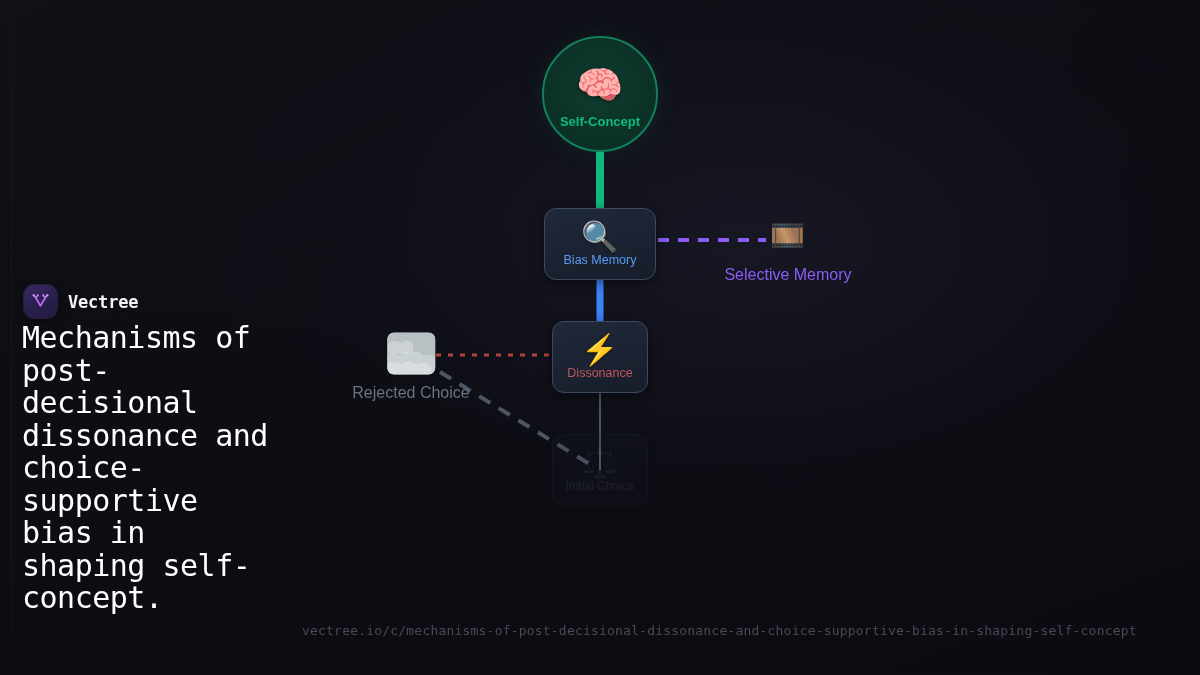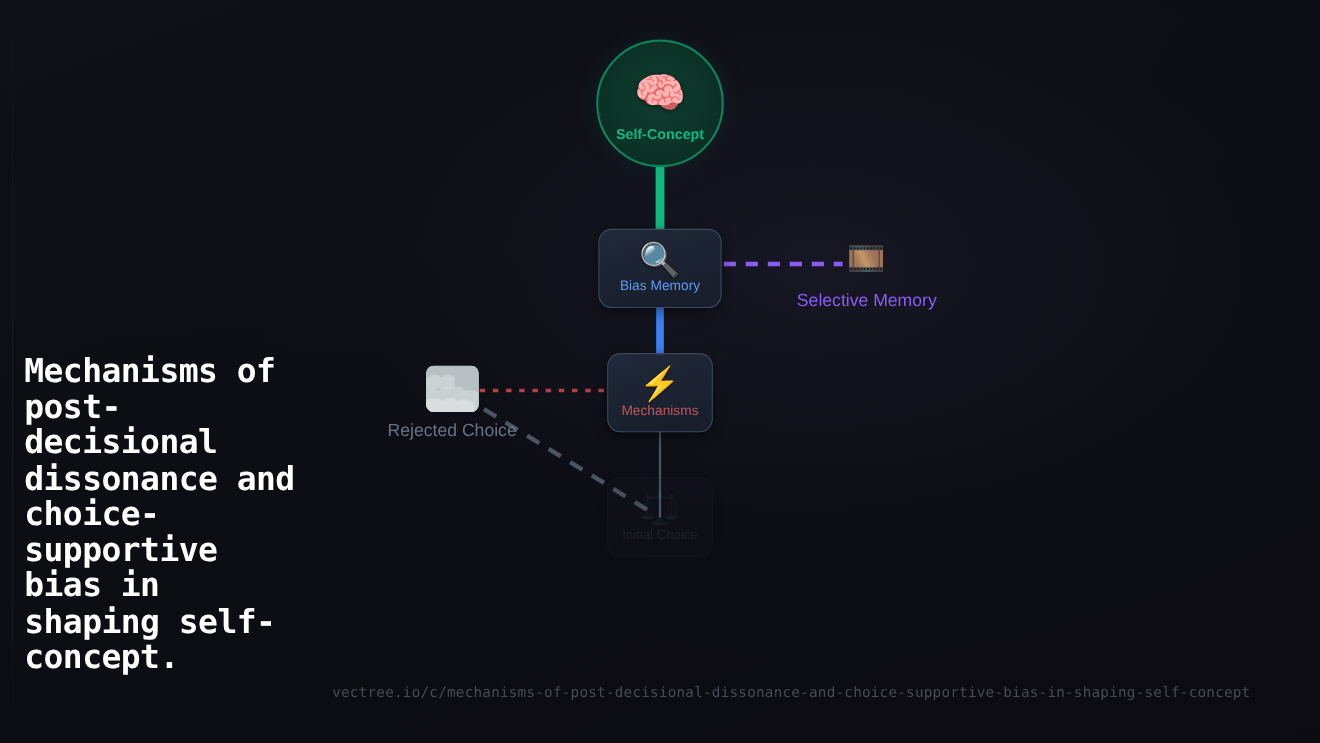--- a/index.html
+++ b/index.html
@@ -166,21 +166,21 @@
     letter-spacing: -0.2px;
   }
 
   .headline {
     position: absolute;
     left: 22px;
     top: 322px;
     width: 258px;
     color: #ffffff;
     font-family: "DejaVu Sans Mono", "Liberation Mono", monospace;
-    font-weight: bold;
+    font-weight: normal;
     font-size: 30px;
     line-height: 32.5px;
     letter-spacing: -0.5px;
     word-break: break-word;
   }
 
   .url-bar {
     position: absolute;
     left: 302px;
     top: 623px;
@@ -225,21 +225,21 @@
     <div class="node" style="left:600px; top:244px;">
       <div class="node-box">
         <span class="glyph">🔍</span>
         <span class="node-label" style="color:#5b9bf5;">Bias Memory</span>
       </div>
     </div>
 
     <div class="node" style="left:600px; top:357px;">
       <div class="node-box" style="width:94px;">
         <span class="glyph">⚡</span>
-        <span class="node-label" style="color:#c2555a;">Mechanisms</span>
+        <span class="node-label" style="color:#c2555a;">Dissonance</span>
       </div>
     </div>
 
     <div class="node faded" style="left:600px; top:470px;">
       <div class="node-box" style="width:94px; border-color:#46536b;">
         <span class="glyph">⚖️</span>
         <span class="node-label" style="color:#b9c2d6;">Initial Choice</span>
       </div>
     </div>
 
@@ -261,18 +261,32 @@
             <path d="M-4 34 q10 -8 19 -2 q7 -6 14 0 q8 -4 15 3 l0 12 l-48 0 z" fill="#dfe3e4" opacity="0.7"></path>
             <path d="M0 12 q7 -7 14 -1 q6 -6 12 0 l0 10 l-26 0 z" fill="#e4e8e9" opacity="0.45"></path>
           </svg>
         </div>
         <span class="asset-caption" style="color:#6b7280;">Rejected Choice</span>
       </div>
     </div>
 
   </div>
 
+  <div class="brand-row">
+    <div class="brand-logo">
+      <svg width="21" height="21" viewBox="0 0 24 24">
+        <path d="M6.5 7.5 L12 17 L17.5 7.5" fill="none" stroke="#b66bf0" stroke-width="2.1" stroke-linecap="round" stroke-linejoin="round"></path>
+        <path d="M6.5 7.5 L4.6 5.2 M6.5 7.5 L8.6 5.4" fill="none" stroke="#c47ef5" stroke-width="1.5" stroke-linecap="round"></path>
+        <path d="M17.5 7.5 L15.5 5.4 M17.5 7.5 L19.4 5.2" fill="none" stroke="#c47ef5" stroke-width="1.5" stroke-linecap="round"></path>
+        <circle cx="4.3" cy="4.8" r="1.35" fill="#d08bff"></circle>
+        <circle cx="8.9" cy="5.0" r="1.15" fill="#d08bff"></circle>
+        <circle cx="15.2" cy="5.0" r="1.15" fill="#d08bff"></circle>
+        <circle cx="19.7" cy="4.8" r="1.35" fill="#d08bff"></circle>
+      </svg>
+    </div>
+    <span class="brand-name">Vectree</span>
+  </div>
 
   <div class="headline">Mechanisms of post-decisional dissonance and choice-supportive bias in shaping self-concept.</div>
 
   <div class="url-bar">vectree.io/c/mechanisms-of-post-decisional-dissonance-and-choice-supportive-bias-in-shaping-self-concept</div>
 
 </div>
 
 </body></html>

